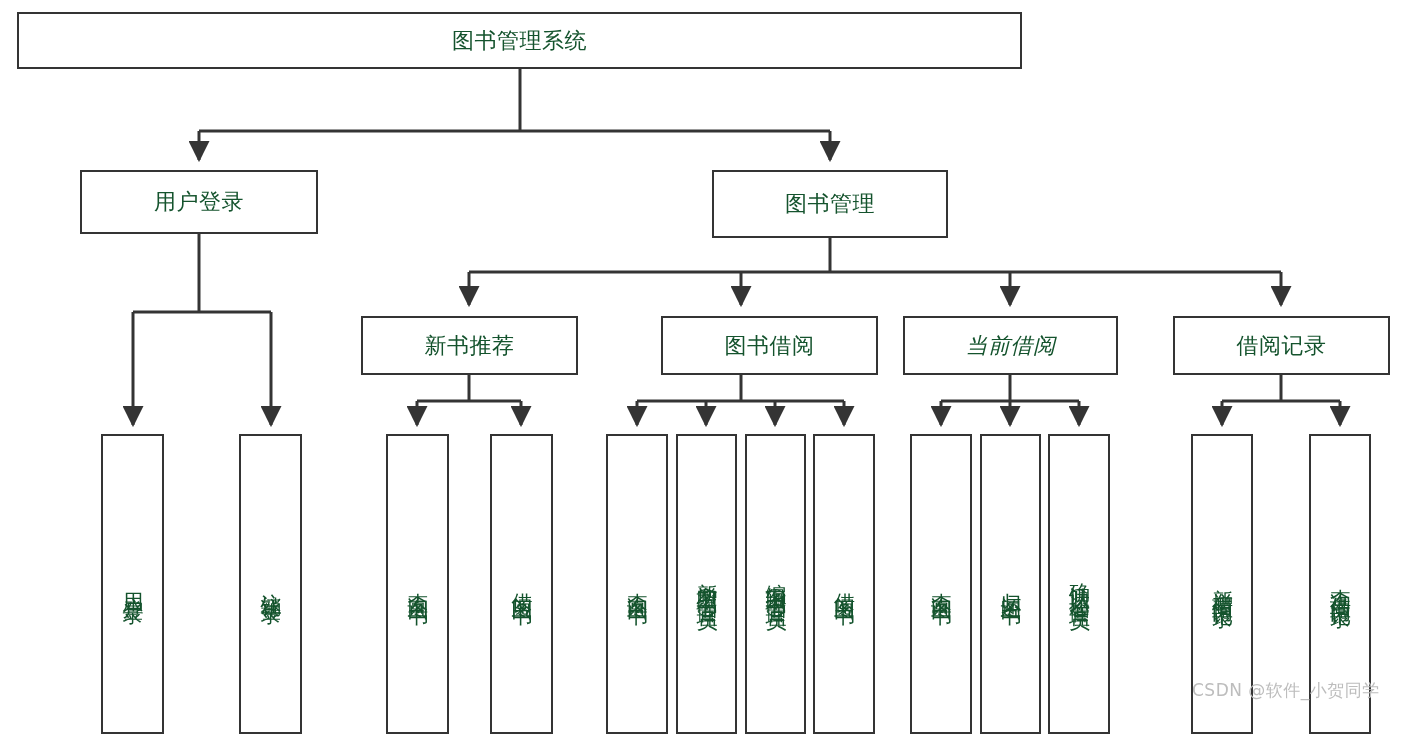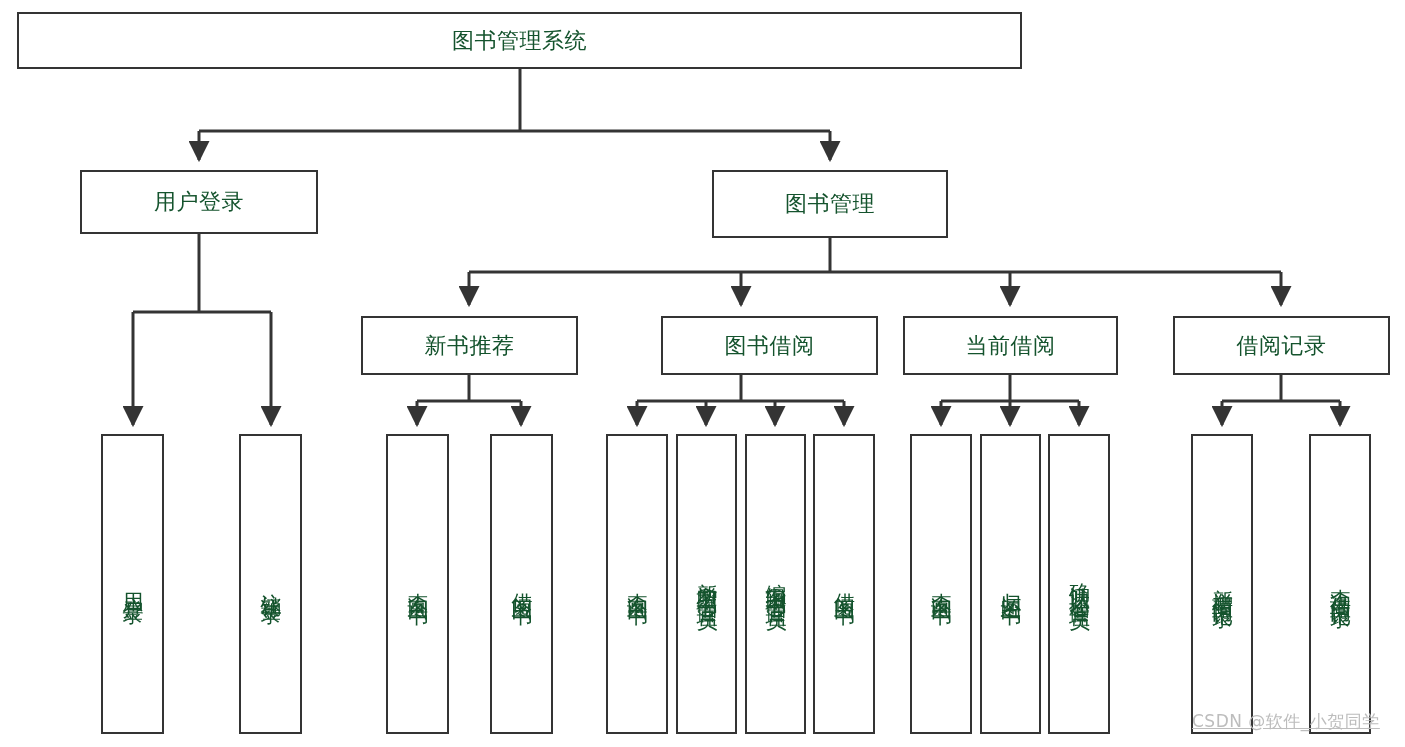--- a/index.html
+++ b/index.html
@@ -137,21 +137,21 @@
   </div>
 
   <div class="node" style="left:361px; top:316px; width:217px; height:59px;">
     <span class="node-label">新书推荐</span>
   </div>
 
   <div class="node" style="left:633px; top:316px; width:217px; height:59px;margin-left:28px;">
     <span class="node-label">图书借阅</span>
   </div>
 
-  <div class="node" style="left:903px; top:316px; width:215px; height:59px;">
+  <div class="node" style="left:903px; top:316px; width:215px; height:59px;font-style:italic;">
     <span class="node-label">当前借阅</span>
   </div>
 
   <div class="node" style="left:1173px; top:316px; width:217px; height:59px;">
     <span class="node-label">借阅记录</span>
   </div>
 
   <div class="node leaf" style="left: 101px; top: 434px; width: 63px; height: 300px; padding-top: 140px;">
     <span class="node-label">用户登录</span>
   </div>
@@ -197,15 +197,15 @@
   </div>
 
   <div class="node leaf" style="left: 1191px; top: 434px; width: 62px; height: 300px; padding-top: 136px;">
     <span class="node-label">新增借阅记录</span>
   </div>
 
   <div class="node leaf" style="left: 1309px; top: 434px; width: 62px; height: 300px; padding-top: 136px;">
     <span class="node-label">查询借阅记录</span>
   </div>
 
-  <div class="watermark" style="left:1192px; top:710px;text-decoration:underline;">CSDN @软件_小贺同学</div>
+  <div class="watermark" style="left:1192px; top:679px;">CSDN @软件_小贺同学</div>
 
 </div>
 
 </body></html>

